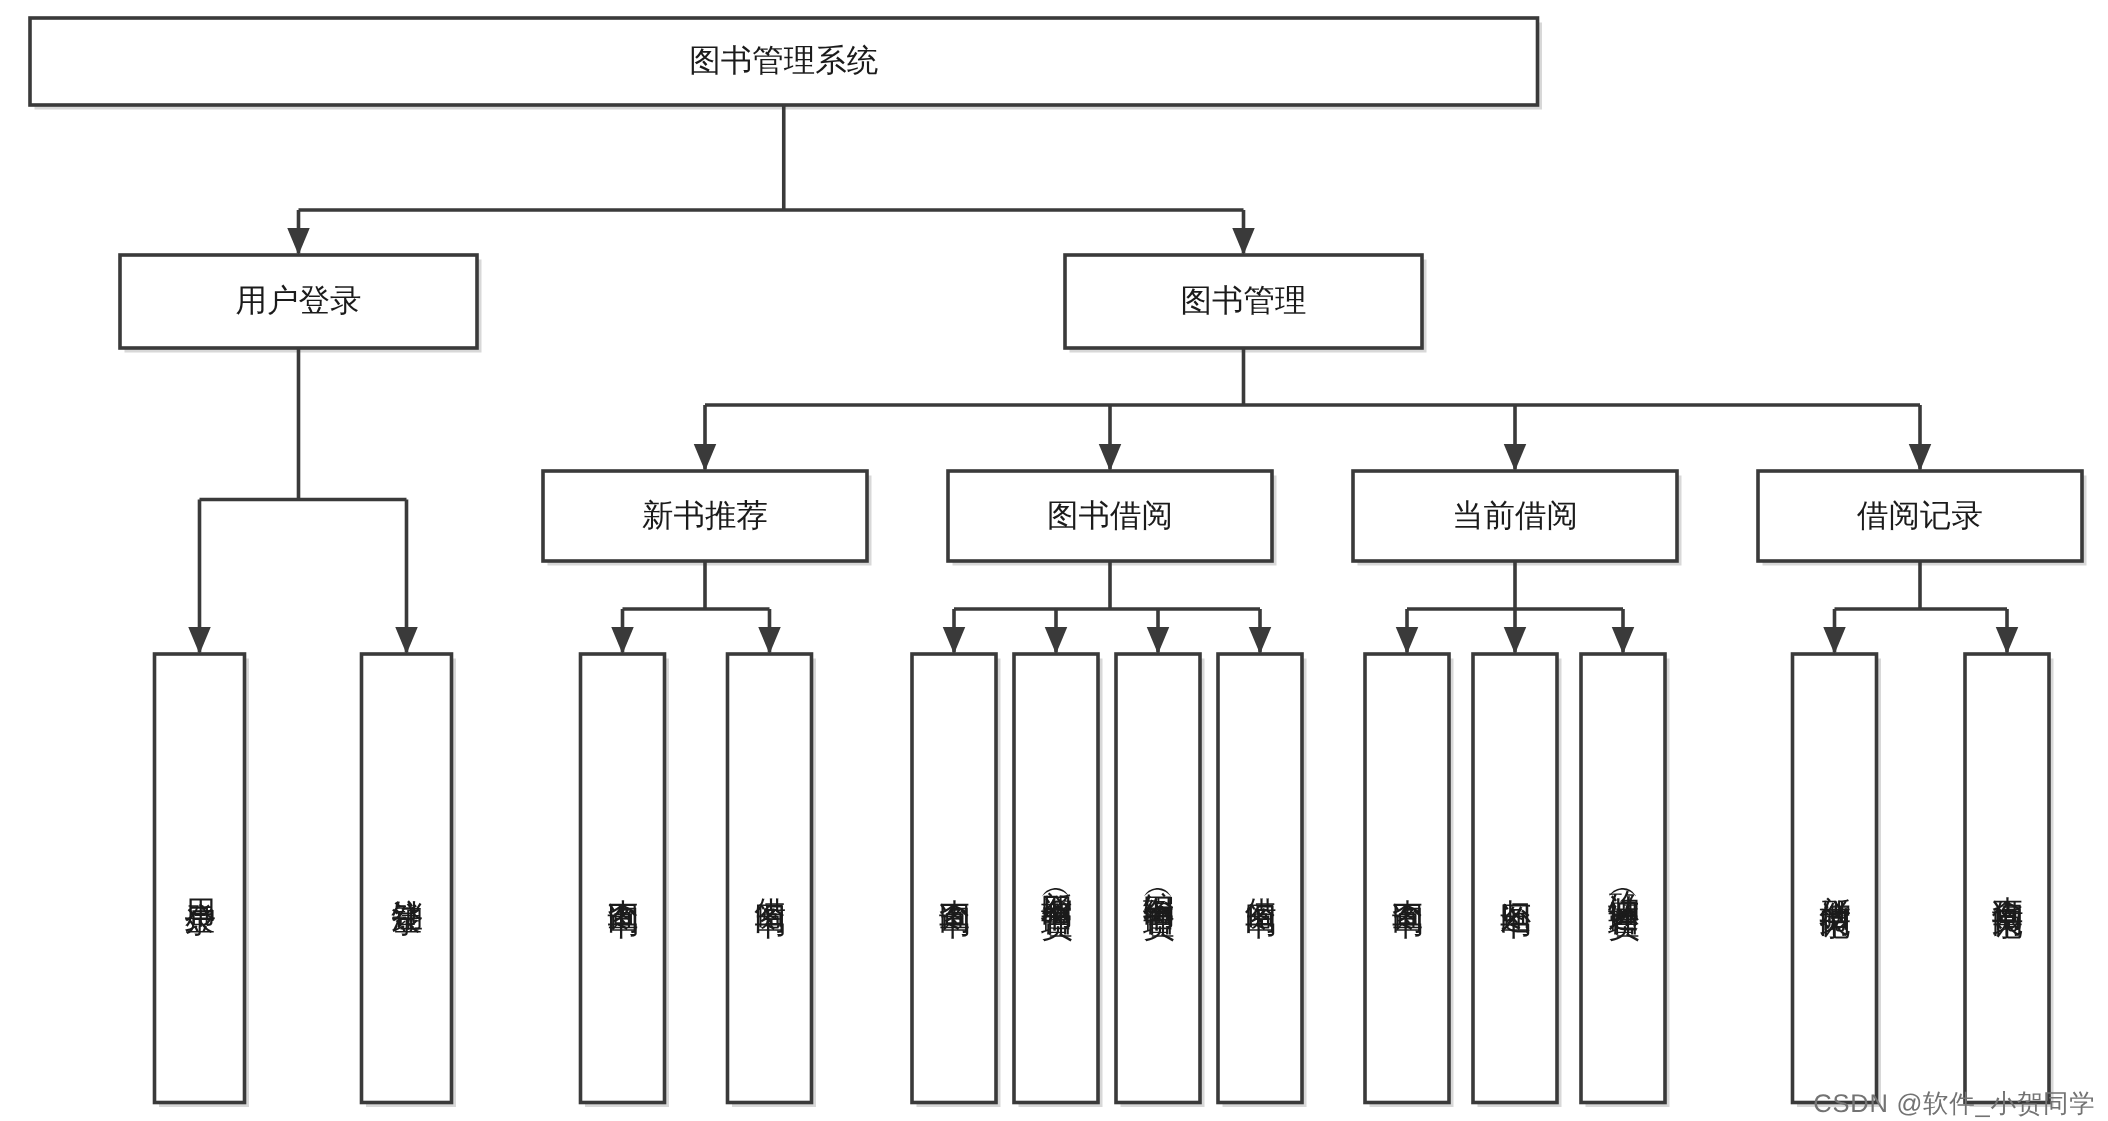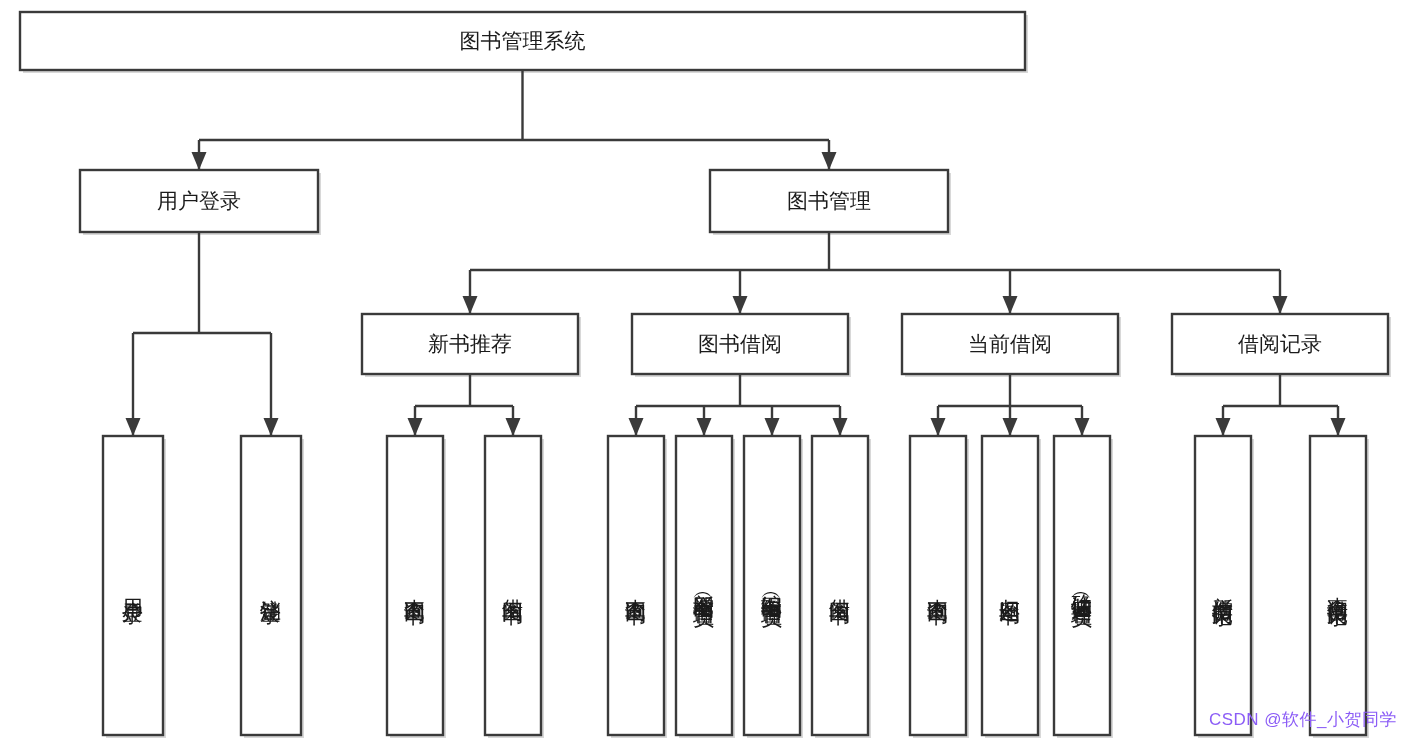--- a/index.html
+++ b/index.html
@@ -57,24 +57,24 @@
     font-size: 21px;
     color: #1b1b1b;
     line-height: 1.0;
     letter-spacing: 2px;
     white-space: nowrap;
     pointer-events: none;
   }
   .watermark {
     position: absolute;
     right: 8px;
-    bottom: 16px;
+    bottom: 0;
     font-family: "Liberation Sans", "DejaVu Sans", sans-serif;
     font-size: 17px;
-    color: #8b5cf6;
+    color: #737373;
     letter-spacing: 0.5px;
     user-select: none;
   }
 </style>
 </head>
 <body>
 
 <div id="diagram-root">
   <svg id="diagram-svg" width="1405" height="747" viewBox="0 0 1405 747" xmlns="http://www.w3.org/2000/svg">
       <g>

